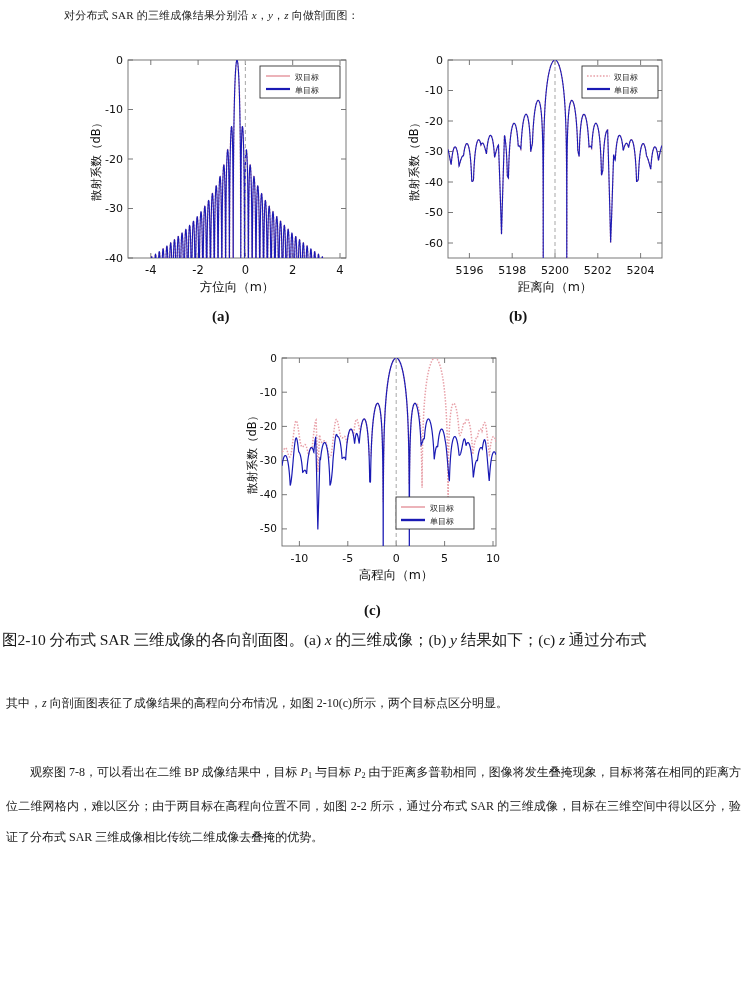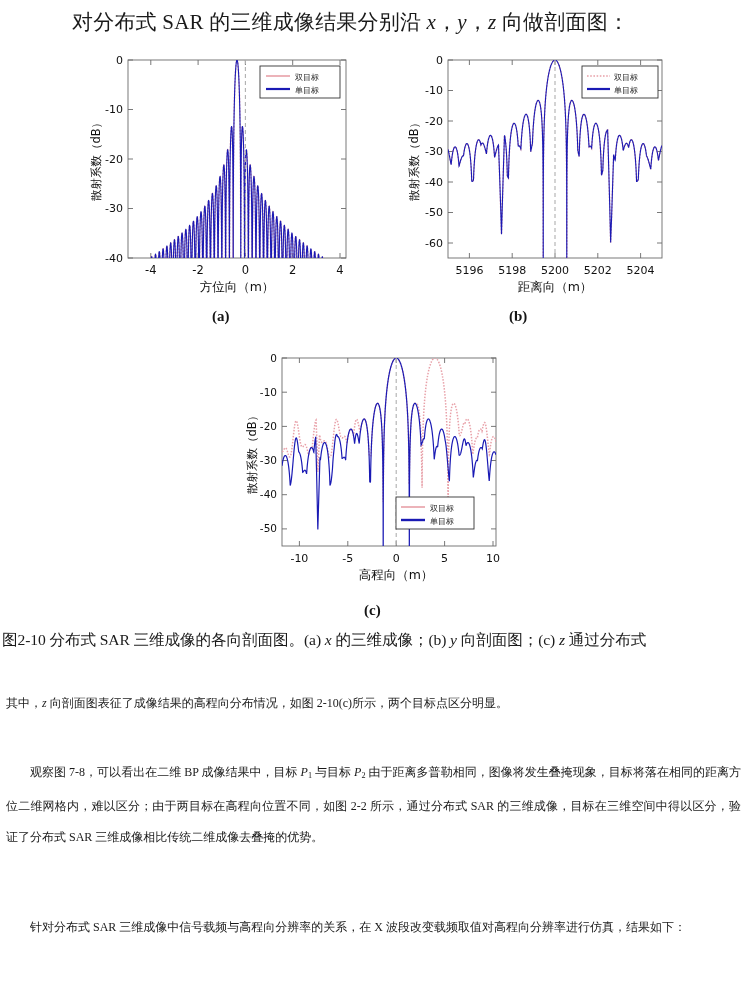--- a/index.html
+++ b/index.html
@@ -17,23 +17,23 @@
   }
 
   .page {
     position: absolute;
     inset: 0;
   }
 
   
   .intro-line {
     position: absolute;
-    left: 72px;
+    left: 64px;
     top: 8px;
-    font-size: 21px;
+    font-size: 11px;
     letter-spacing: 0.2px;
     white-space: nowrap;
   }
   .intro-line i { font-family: "Liberation Serif", serif; font-style: italic; }
 
   .figure-area {
     position: absolute;
     left: 0;
     top: 44px;
     width: 747px;
@@ -328,30 +328,27 @@
           <line x1="157" y1="176" x2="181" y2="176" stroke="#1a1ab4" stroke-width="2.4"></line>
           <text class="legendtext" x="186" y="179.5">单目标</text>
         </g>
       </svg>
     </div>
 
     <div class="subcap" style="left:364px; top:558px;">(c)</div>
   </div>
 
   <div class="caption">
-    <span>图2-10 分布式 SAR 三维成像的各向剖面图。(a) </span><i>x</i><span> 的三维成像；(b) </span><i>y</i><span> 向剖面图；(c) </span><i>z</i><span> 通过分布式</span>
+    <span>图2-10 分布式 SAR 三维成像的各向剖面图。(a) </span><i>x</i><span> 的三维成像；(b) </span><i>y</i><span> 结果如下；(c) </span><i>z</i><span> 通过分布式</span>
   </div>
 
   <div class="body-text" id="para1">
     <span>其中，</span><i>z</i><span> 向剖面图表征了成像结果的高程向分布情况，如图 2-10(c)所示，两个目标点区分明显。</span>
   </div>
 
   <div class="body-text" id="para2">
     <span class="indent"></span><span>观察图 7-8，可以看出在二维 BP 成像结果中，目标 </span><i>P</i><sub>1</sub><span> 与目标 </span><i>P</i><sub>2</sub><span> 由于距离多普勒相同，图像将发生叠掩现象，目标将落在相同的距离方位二维网格内，难以区分；由于两目标在高程向位置不同，如图 2-2 所示，通过分布式 SAR 的三维成像，目标在三维空间中得以区分，验证了分布式 SAR 三维成像相比传统二维成像去叠掩的优势。</span>
   </div>
 
-  <div class="body-text" id="para3">
-    <span class="indent"></span><span>针对分布式 SAR 三维成像中信号载频与高程向分辨率的关系，在 X 波段改变载频取值对高程向分辨率进行仿真，结果如下：</span>
-  </div>
 
   <div class="watermark">知乎 @EW Frontier</div>
 
 </div>
 
 </body></html>

